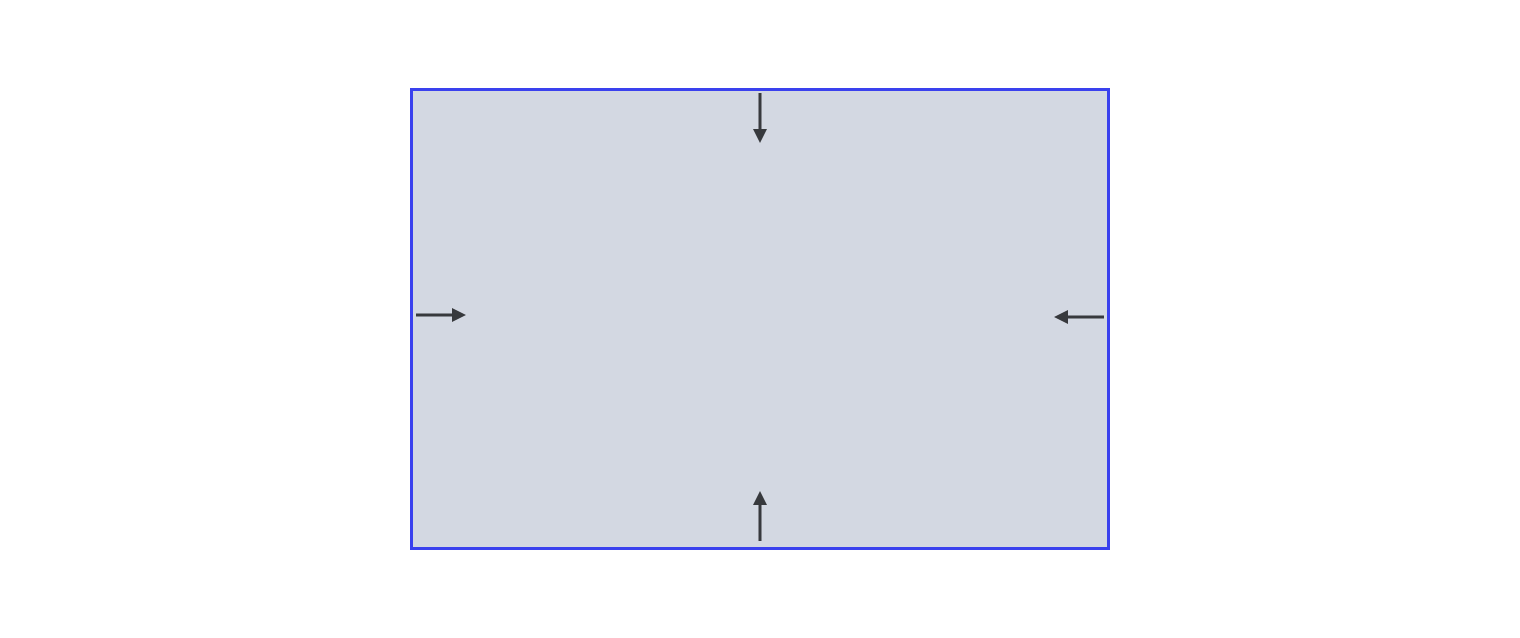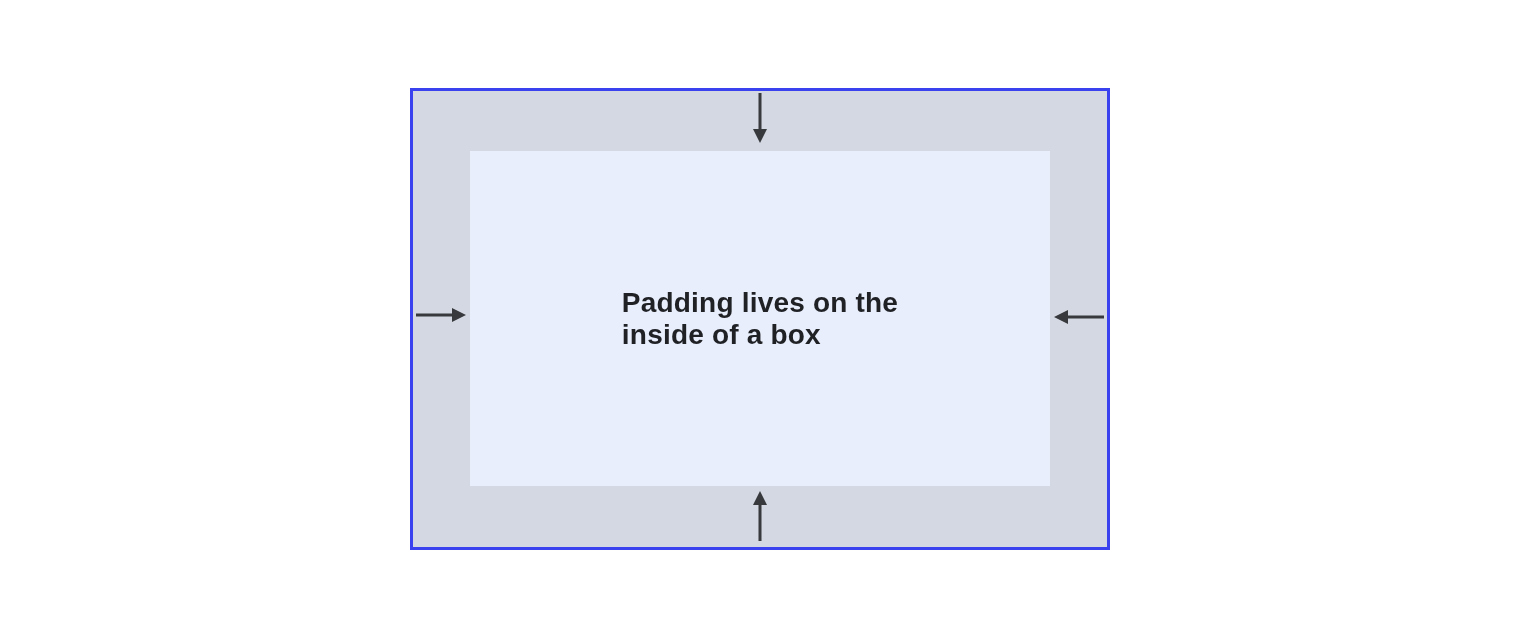--- a/index.html
+++ b/index.html
@@ -55,24 +55,20 @@
   .arrow-right  { left: 1054px; top: 307px; width: 50px; height: 20px; }
   .arrow svg { display: block; width: 100%; height: 100%; }
 </style>
 </head>
 <body>
 
 <div class="stage">
 
   <div class="outer-box"></div>
 
-  <div class="inner-box">
-    <div class="caption">Padding lives on the
-inside of a box</div>
-  </div>
 
   <span class="arrow arrow-top">
     <svg viewBox="0 0 20 50" xmlns="http://www.w3.org/2000/svg">
       <line x1="10" y1="0" x2="10" y2="38" stroke="#37393d" stroke-width="3"></line>
       <polygon points="3,36 17,36 10,50" fill="#37393d"></polygon>
     </svg>
   </span>
 
   <span class="arrow arrow-bottom">
     <svg viewBox="0 0 20 50" xmlns="http://www.w3.org/2000/svg">

